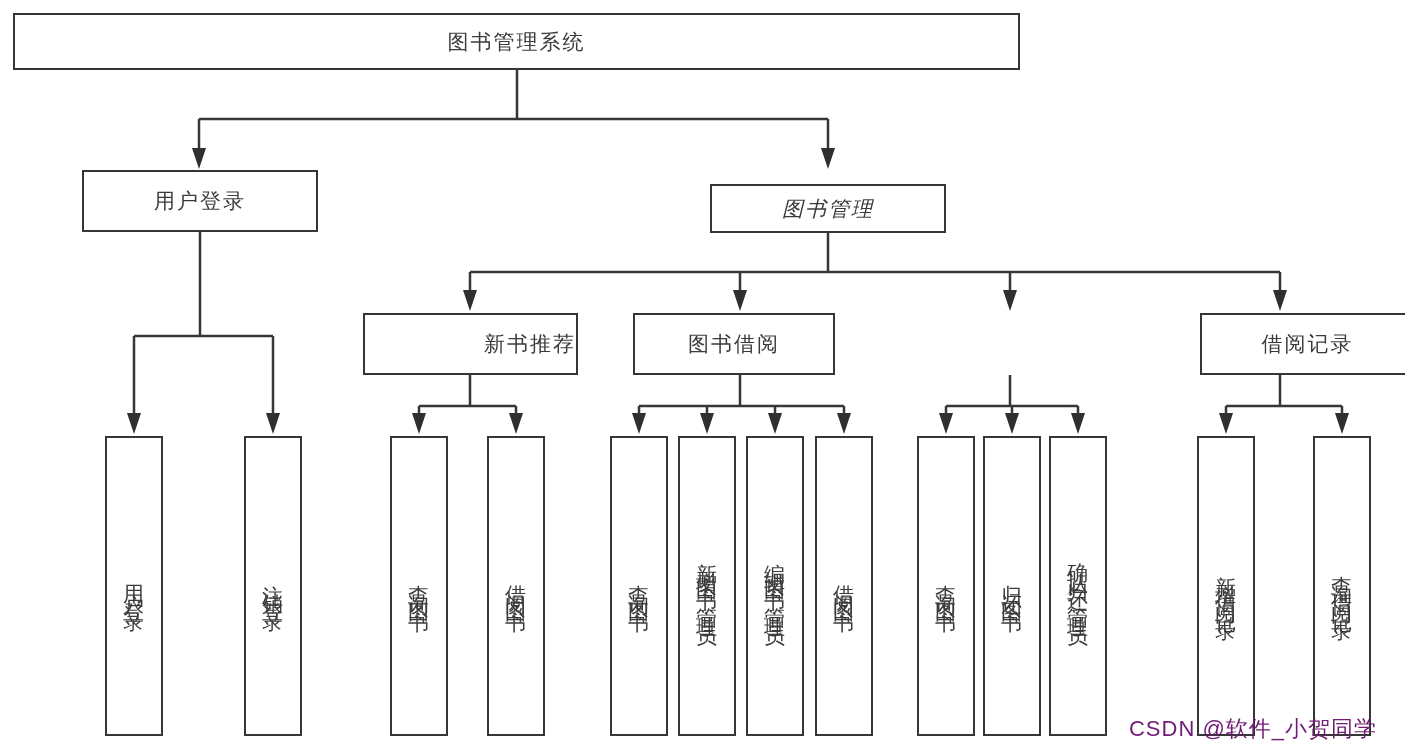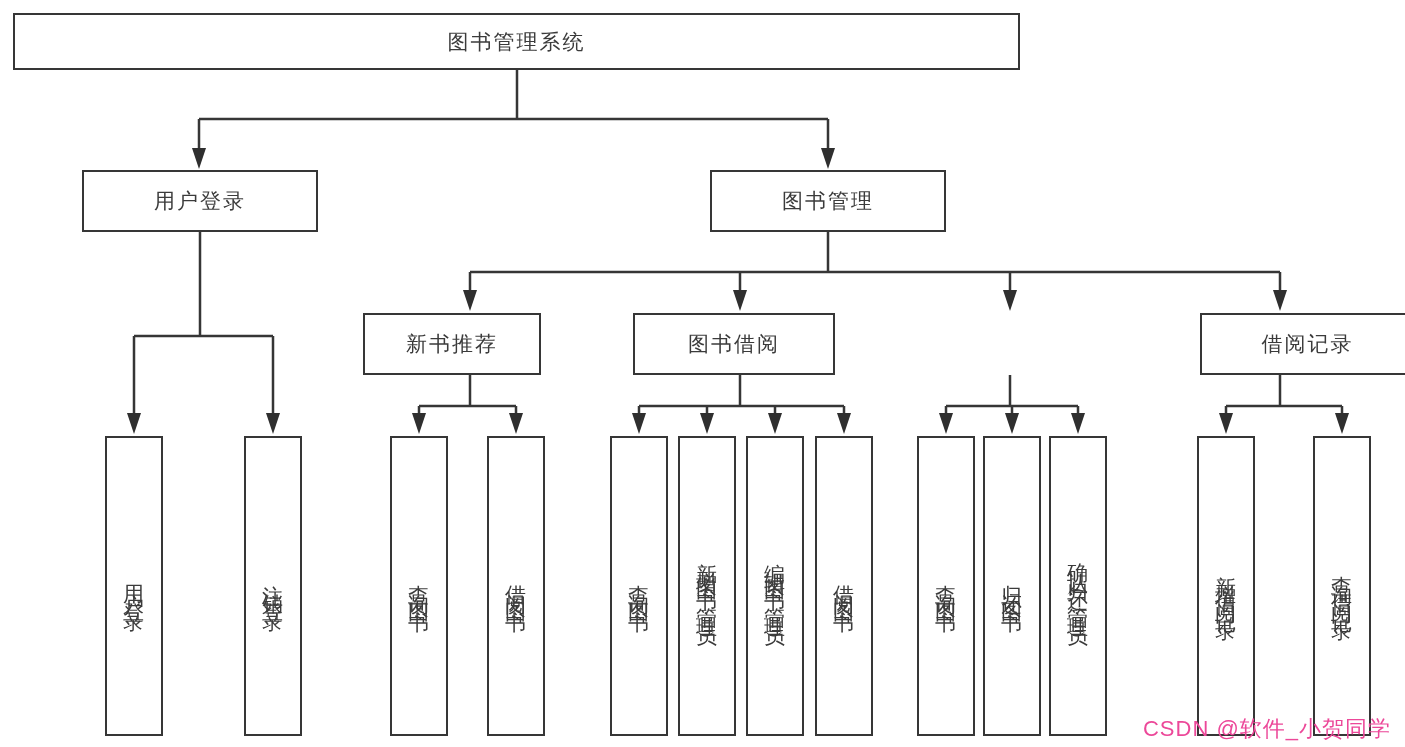--- a/index.html
+++ b/index.html
@@ -17,22 +17,22 @@
   .node.hbox span {
     font-size:21px; color:#3b3b3b; letter-spacing:2px; white-space:nowrap;
   }
   .node.vbox { width:58px; top:436px; height:300px; }
   .node.vbox span {
     writing-mode:vertical-lr; text-orientation:mixed;
     font-size:21px; color:#3b3b3b; letter-spacing:9px; line-height:1;
     white-space:nowrap;
   }
   .watermark {
-    position:absolute; top:714px; right:14px; z-index:5;
-    font-size:22px; color:#ec4899; letter-spacing:1px; white-space:nowrap;
+    position:absolute; top:714px; right:28px; z-index:5;
+    font-size:22px; color:#701a75; letter-spacing:1px; white-space:nowrap;
   }
   svg path.l { stroke:#363636; stroke-width:2.5; fill:none; }
   svg path.a { fill:#2f2f2f; stroke:none; }
 </style>
 </head>
 <body>
 
 <div class="canvas">
 
   <svg class="connectors" viewBox="0 0 1405 747" xmlns="http://www.w3.org/2000/svg">
@@ -85,25 +85,25 @@
     </g>
   </svg>
 
   <div class="node hbox" style="left:13px; top:13px; width:1007px; height:57px;">
     <span>图书管理系统</span>
   </div>
 
   <div class="node hbox" style="left:82px; top:170px; width:236px; height:62px;">
     <span>用户登录</span>
   </div>
-  <div class="node hbox" style="left:710px; top:170px; width:236px; height:62px;">
+  <div class="node hbox" style="left:710px; top:184px; width:236px; height:49px;font-style:italic;">
     <span>图书管理</span>
   </div>
 
-  <div class="node hbox" style="left:363px; top:313px; width:178px; height:62px;">
+  <div class="node hbox" style="left:363px; top:313px; width:215px; height:62px;justify-content:flex-end;">
     <span>新书推荐</span>
   </div>
   <div class="node hbox" style="left:633px; top:313px; width:202px; height:62px;">
     <span>图书借阅</span>
   </div>
   <div class="node hbox" style="left:1200px; top:313px; width:215px; height:62px;text-align:center;">
     <span>借阅记录</span>
   </div>
 
   <div class="node vbox" style="left:105px;">

